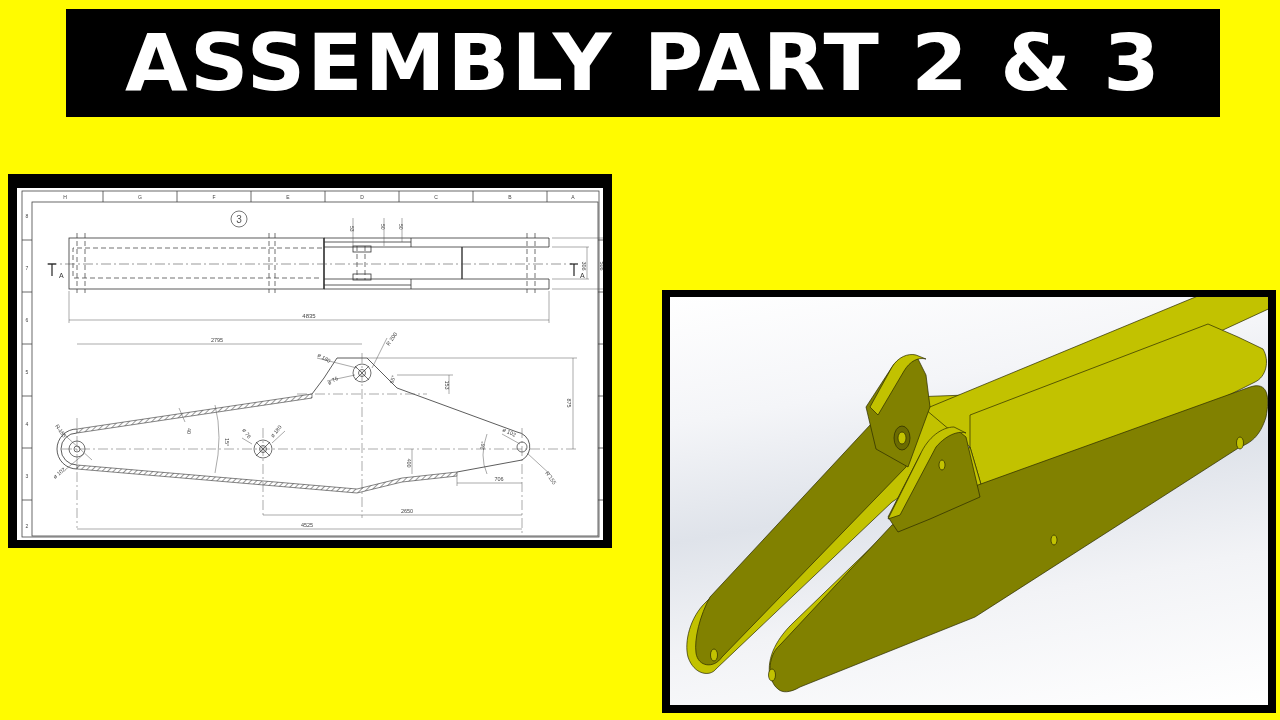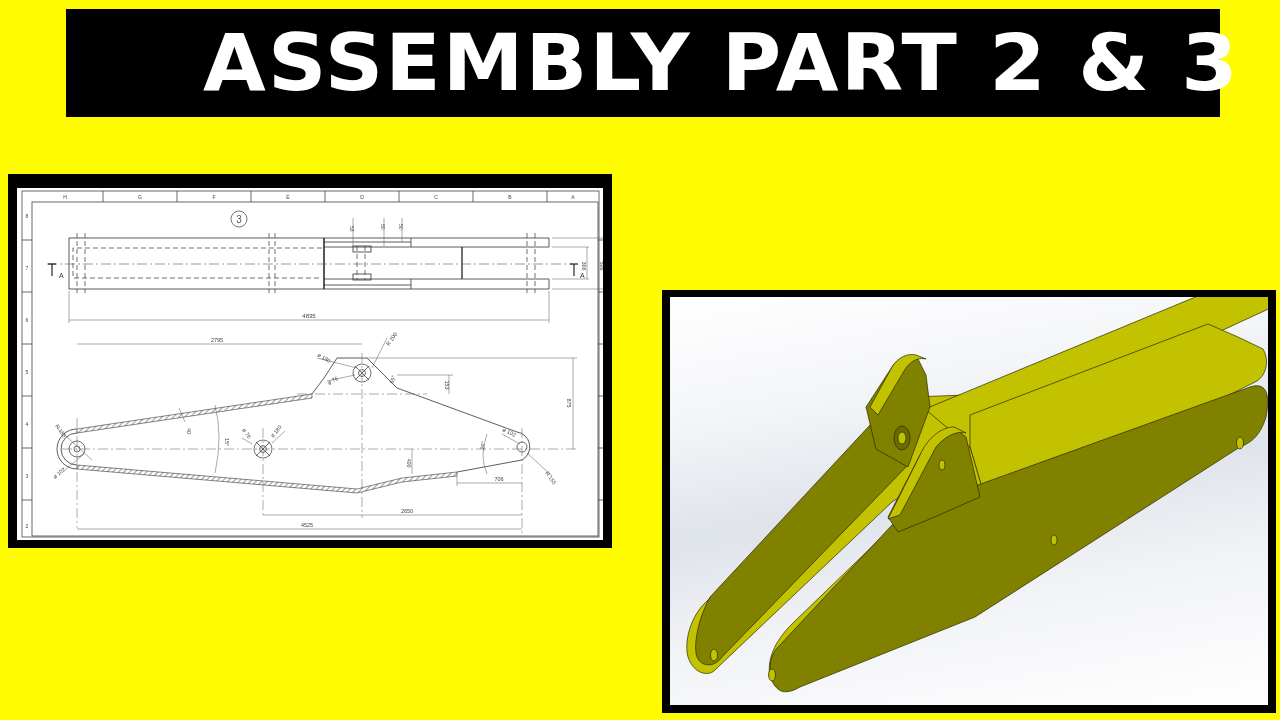--- a/index.html
+++ b/index.html
@@ -1,17 +1,17 @@
 <!DOCTYPE html>
 <html><head>
 <meta charset="utf-8">
 <style>
   html, body { margin:0; padding:0; }
   body { width:1280px; height:720px; background:#fffb00; position:relative; overflow:hidden; font-family:"Liberation Sans", sans-serif; }
-  .title-bar { position:absolute; left:66px; top:9px; width:1154px; height:108px; background:#000; display:flex; align-items:center; justify-content:flex-end; }
+  .title-bar { position:absolute; left:66px; top:9px; width:1154px; height:108px; background:#000; display:flex; align-items:center; justify-content:center; }
   .title-text { color:#fff; font-family:"DejaVu Sans", sans-serif; font-weight:bold; font-size:78px; letter-spacing:2px; line-height:1; transform:scaleX(1.04); }
   .drawing-frame { position:absolute; left:8px; top:174px; width:604px; height:374px; background:#000; }
   .drawing-sheet { position:absolute; left:9px; top:14px; width:586px; height:352px; background:#fff; }
   .model-frame { position:absolute; left:662px; top:290px; width:614px; height:423px; background:#000; }
   .model-view { position:absolute; left:8px; top:7px; width:598px; height:408px;
     background: linear-gradient(170deg, #ffffff 0%, #f4f5f8 25%, #dfe3ea 48%, #f2f3f6 70%, #ffffff 100%); }
   svg text { font-family:"Liberation Sans", sans-serif; }
 </style>
 </head>
 <body>

